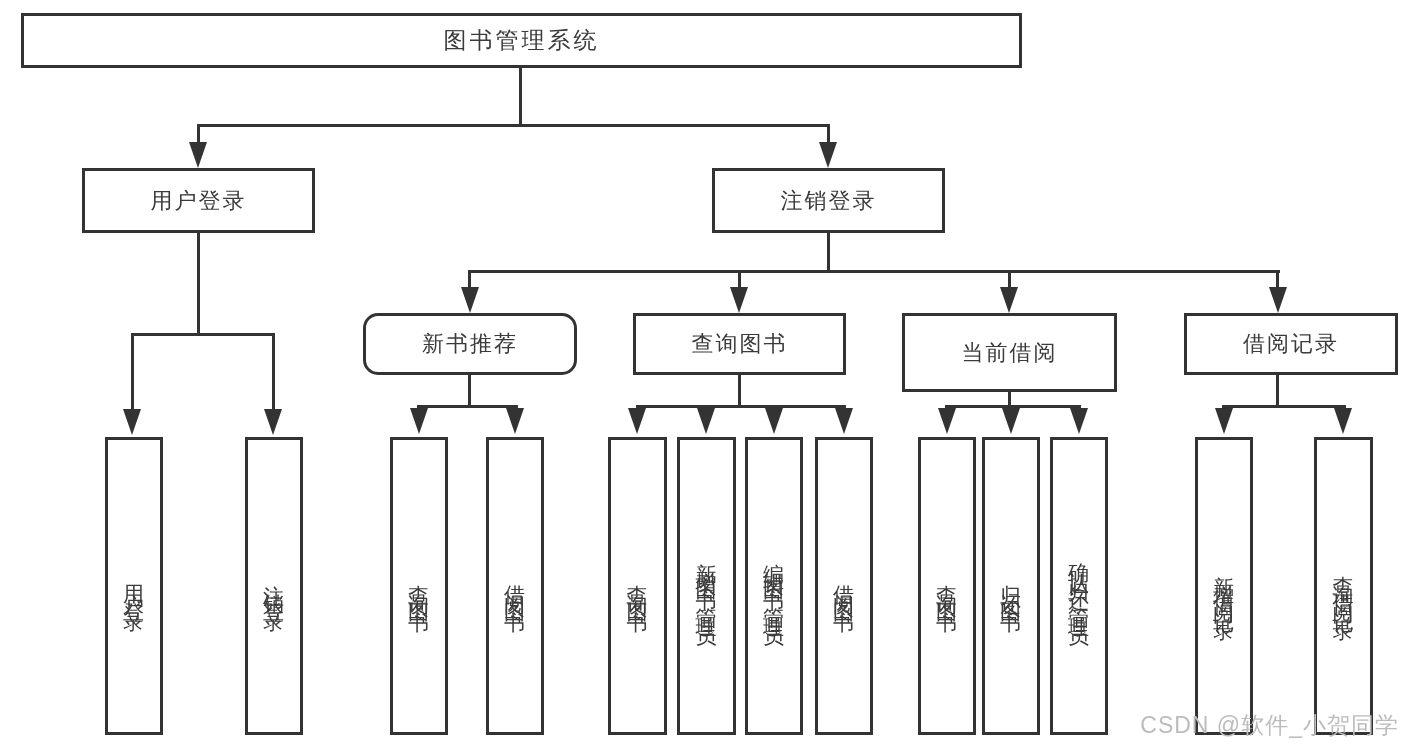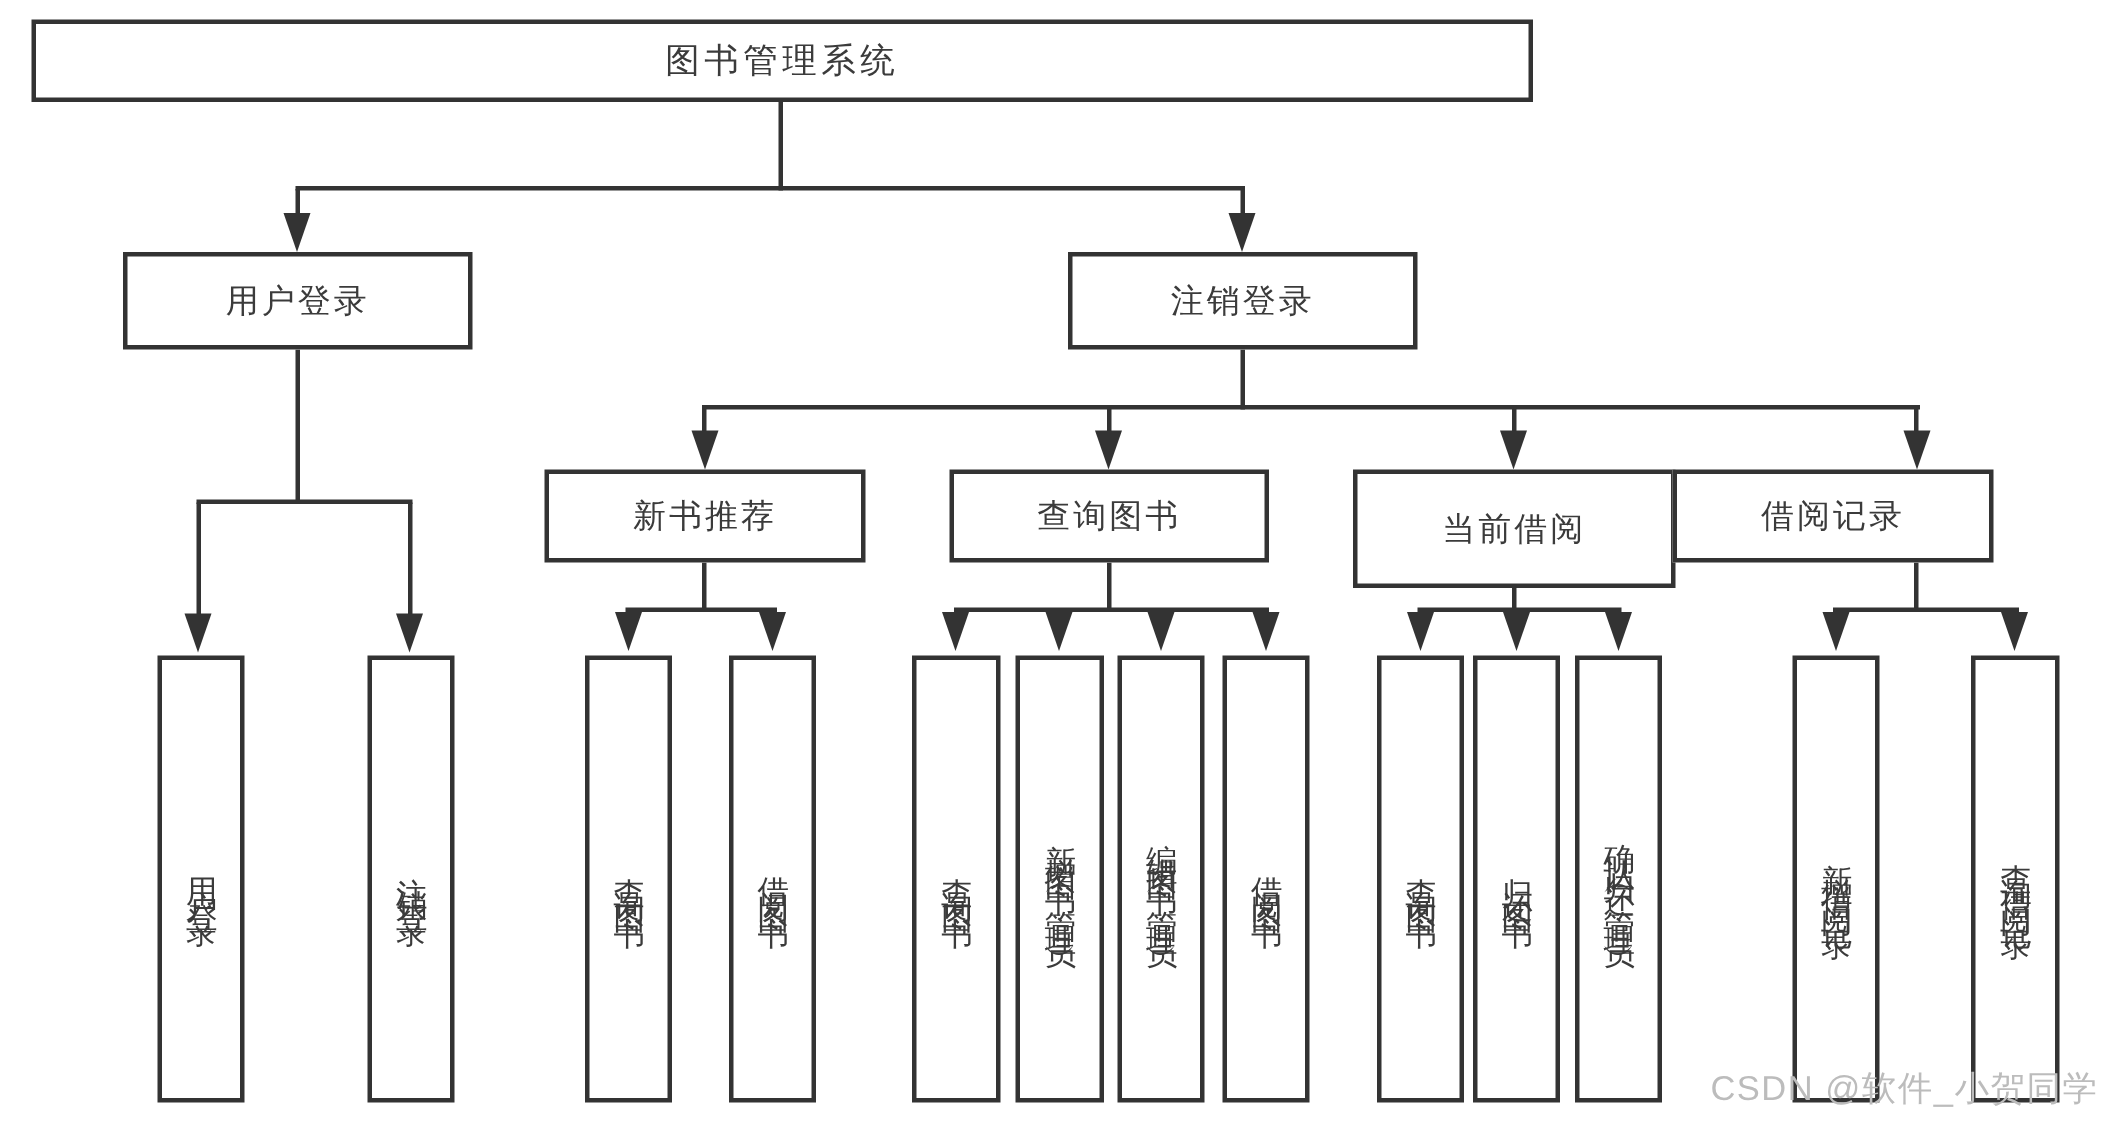--- a/index.html
+++ b/index.html
@@ -64,30 +64,30 @@
   <div class="hline" style="left:468px;top:270px;width:812px;"></div>
   <div class="vline" style="left:468px;top:272px;height:18px;"></div>
   <div class="vline" style="left:738px;top:272px;height:18px;"></div>
   <div class="vline" style="left:1008px;top:272px;height:18px;"></div>
   <div class="vline" style="left:1276px;top:272px;height:18px;"></div>
   <div class="arrow" style="left:461px;top:287px;"></div>
   <div class="arrow" style="left:730px;top:287px;"></div>
   <div class="arrow" style="left:1000px;top:287px;"></div>
   <div class="arrow" style="left:1269px;top:287px;"></div>
 
-  <div class="box" style="left:363px;top:313px;width:214px;height:62px;">
+  <div class="box" style="left:363px;top:313px;width:214px;height:62px;border-radius:15px;">
     <span class="hlabel">新书推荐</span>
   </div>
   <div class="box" style="left:633px;top:313px;width:213px;height:62px;">
     <span class="hlabel">查询图书</span>
   </div>
   <div class="box" style="left:902px;top:313px;width:215px;height:79px;">
     <span class="hlabel">当前借阅</span>
   </div>
-  <div class="box" style="left:1115px;top:313px;width:214px;height:62px;">
+  <div class="box" style="left:1184px;top:313px;width:214px;height:62px;">
     <span class="hlabel">借阅记录</span>
   </div>
 
   <div class="vline" style="left:468px;top:375px;height:33px;"></div>
   <div class="hline" style="left:417px;top:405px;width:101px;"></div>
   <div class="arrow" style="left:410px;top:408px;"></div>
   <div class="arrow" style="left:506px;top:408px;"></div>
 
   <div class="vline" style="left:738px;top:375px;height:33px;"></div>
   <div class="hline" style="left:636px;top:405px;width:210px;"></div>

